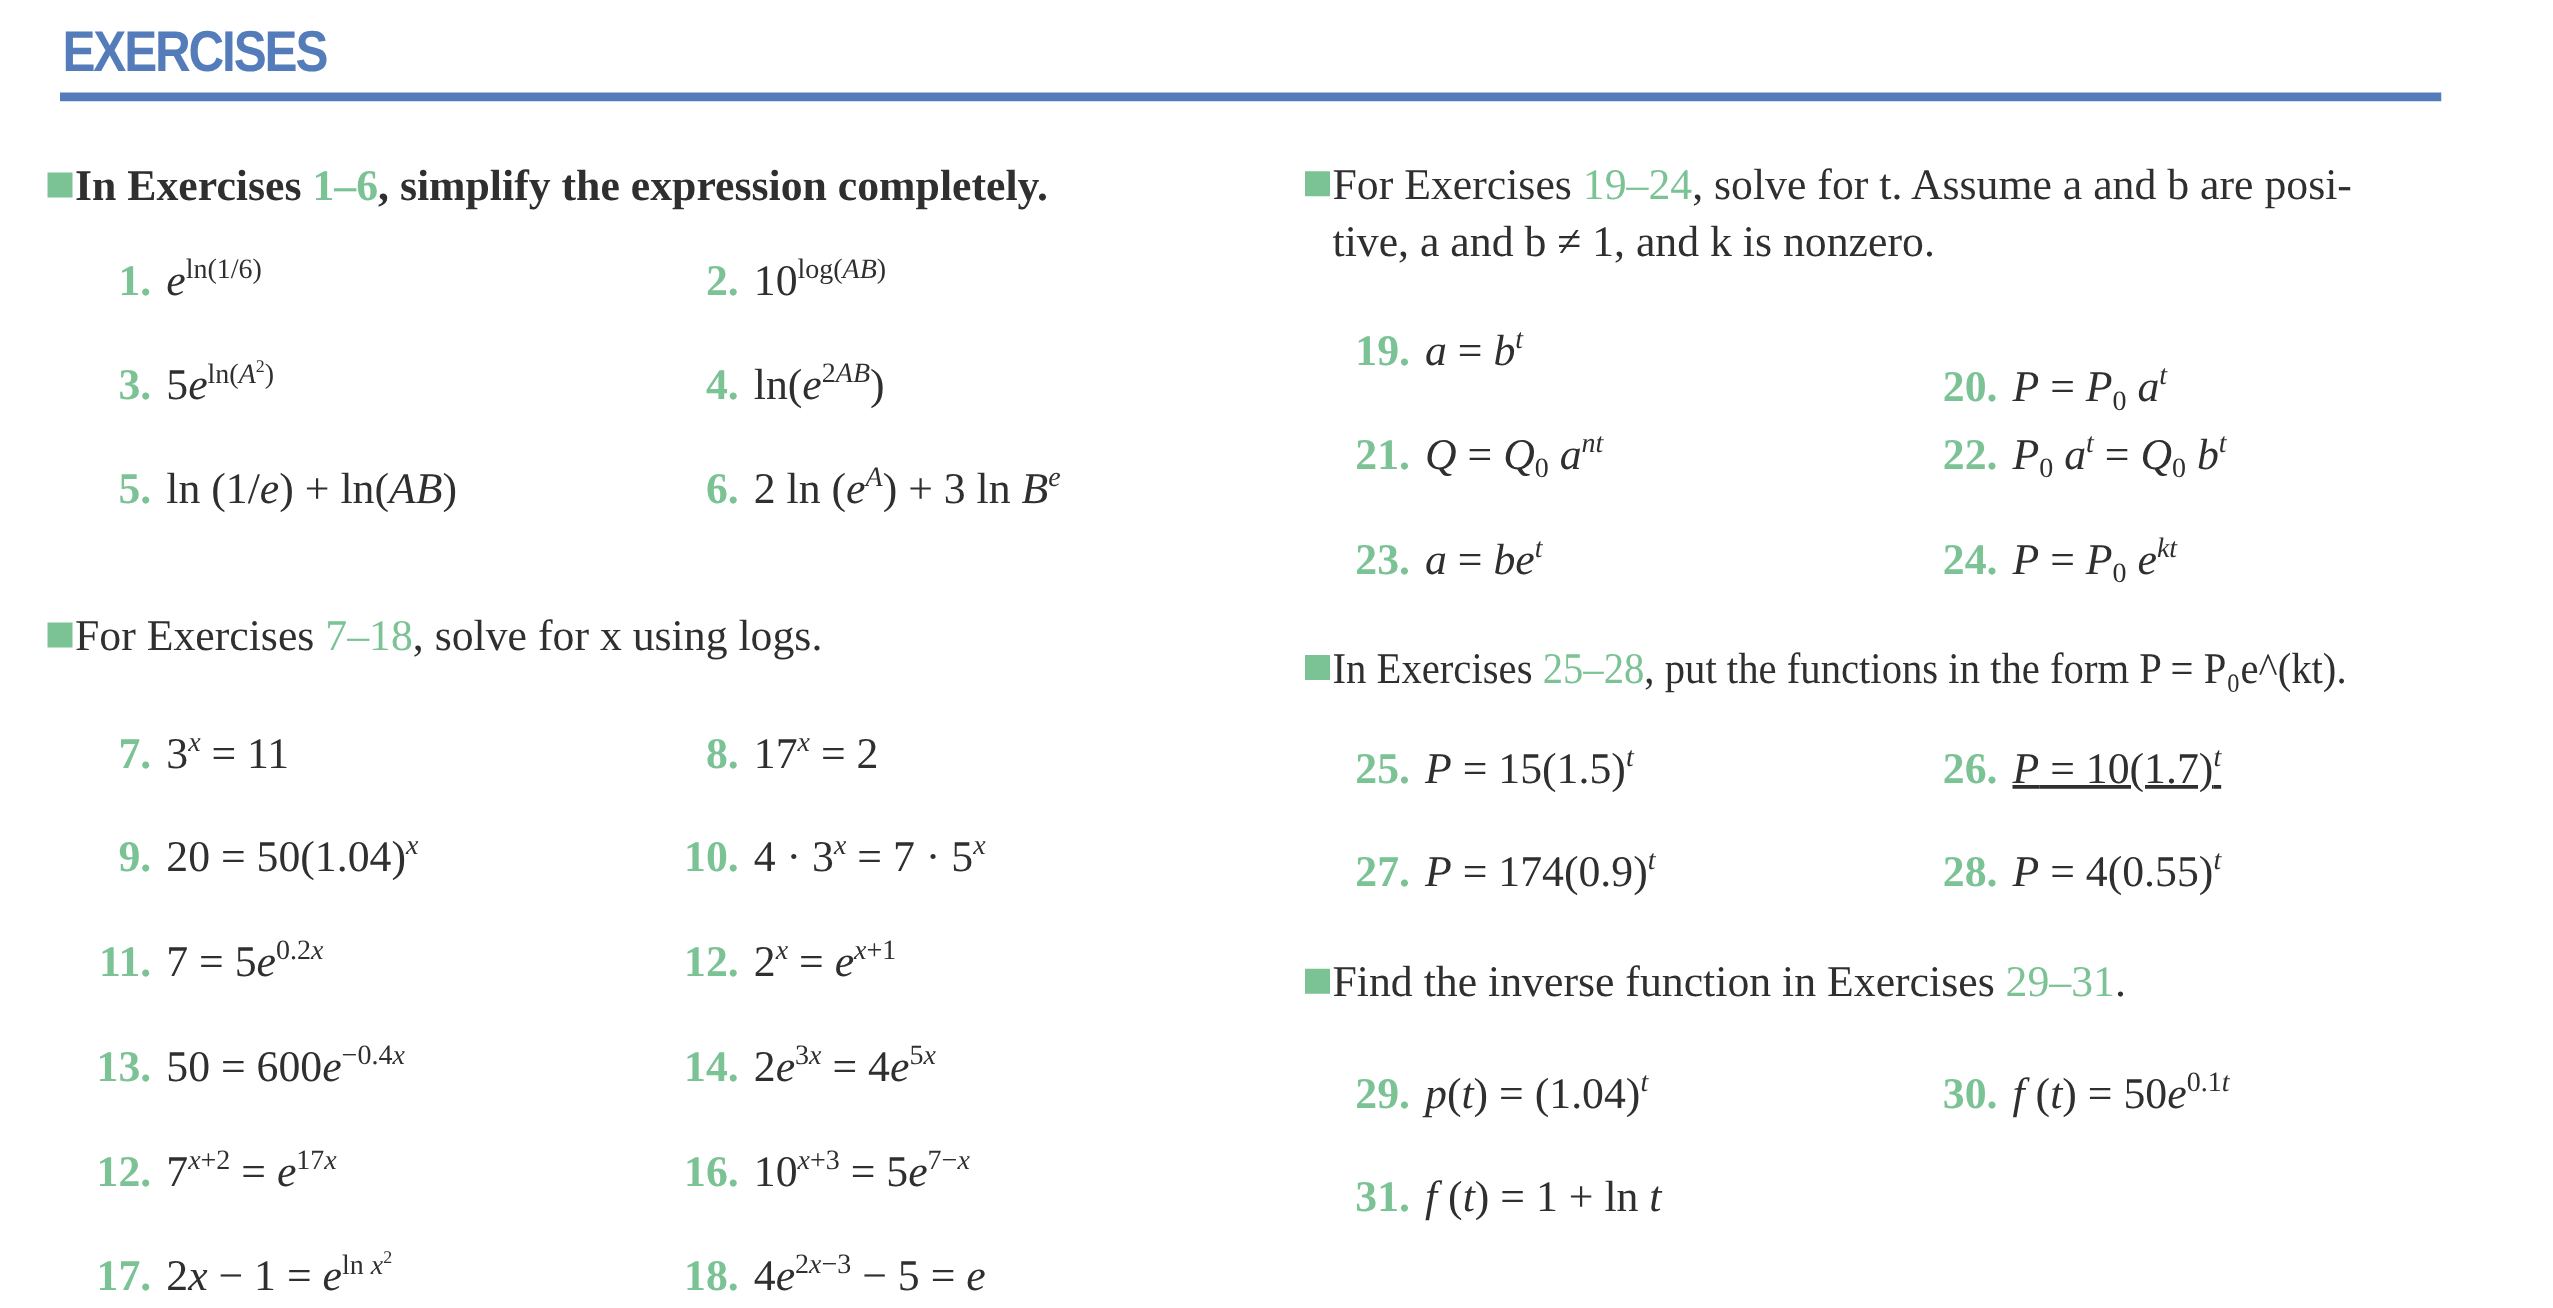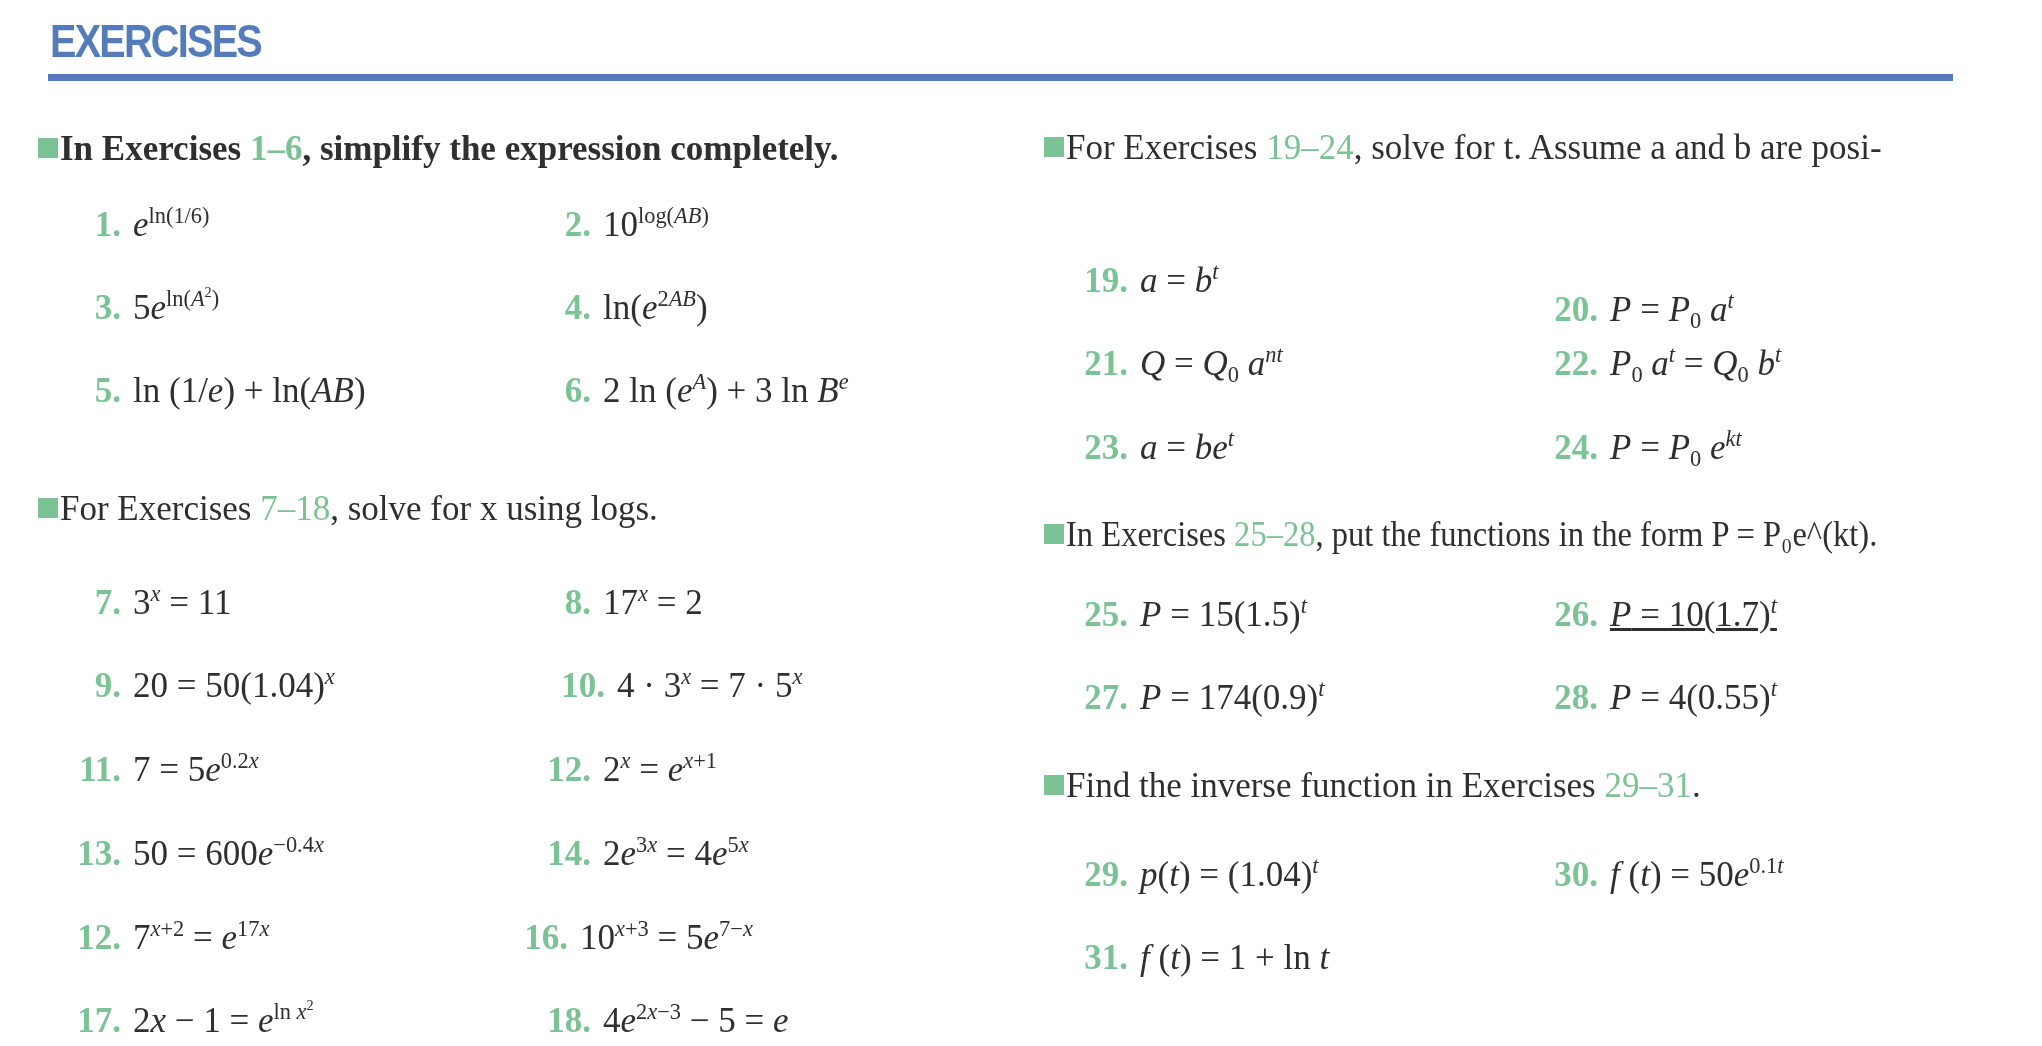--- a/index.html
+++ b/index.html
@@ -38,33 +38,34 @@
 <div class="ex" style="left:603px; top:371px;"><span class="num">6.</span>2 ln (<i>e</i><sup><i>A</i></sup>) + 3 ln <i>B</i><sup><i>e</i></sup></div>
 
 <div class="sec" style="left:60px; top:486px;">
   <span class="sq"></span>
   <span>For Exercises </span><span class="hl">7–18</span><span>, solve for x using logs.</span>
 </div>
 
 <div class="ex" style="left:133px; top:583px;"><span class="num">7.</span>3<sup><i>x</i></sup> = 11</div>
 <div class="ex" style="left:603px; top:583px;"><span class="num">8.</span>17<sup><i>x</i></sup> = 2</div>
 <div class="ex" style="left:133px; top:666px;"><span class="num">9.</span>20 = 50(1.04)<sup><i>x</i></sup></div>
-<div class="ex" style="left:617px; top:666px;"><span class="num">10.</span>4 · 3<sup><i>x</i></sup> = 7 · 5<sup><i>x</i></sup></div>
+<div class="ex" style="left:603px; top:666px;"><span class="num">10.</span>4 · 3<sup><i>x</i></sup> = 7 · 5<sup><i>x</i></sup></div>
 <div class="ex" style="left:133px; top:750px;"><span class="num">11.</span>7 = 5<i>e</i><sup>0.2<i>x</i></sup></div>
 <div class="ex" style="left:603px; top:750px;"><span class="num">12.</span>2<sup><i>x</i></sup> = <i>e</i><sup><i>x</i>+1</sup></div>
 <div class="ex" style="left:133px; top:834px;"><span class="num">13.</span>50 = 600<i>e</i><sup>−0.4<i>x</i></sup></div>
 <div class="ex" style="left:603px; top:834px;"><span class="num">14.</span>2<i>e</i><sup>3<i>x</i></sup> = 4<i>e</i><sup>5<i>x</i></sup></div>
 <div class="ex" style="left:133px; top:918px;"><span class="num">12.</span>7<sup><i>x</i>+2</sup> = <i>e</i><sup>17<i>x</i></sup></div>
-<div class="ex" style="left:580px; top:918px;font-family:Liberation Serif, serif;"><span class="num">16.</span>10<sup><i>x</i>+3</sup> = 5<i>e</i><sup>7−<i>x</i></sup></div>
+<div class="ex" style="left:603px; top:918px;font-family:Liberation Serif, serif;"><span class="num">16.</span>10<sup><i>x</i>+3</sup> = 5<i>e</i><sup>7−<i>x</i></sup></div>
 <div class="ex" style="left:133px; top:1001px;"><span class="num">17.</span>2<i>x</i> − 1 = <i>e</i><sup>ln <i>x</i><sup>2</sup></sup></div>
 <div class="ex" style="left:603px; top:1001px;"><span class="num">18.</span>4<i>e</i><sup>2<i>x</i>−3</sup> − 5 = <i>e</i></div>
 
 <div class="sec" style="left:1066px; top:125px;">
   <span class="sq"></span>
   <span>For Exercises </span><span class="hl">19–24</span><span>, solve for t. Assume a and b are posi-</span><br>
+  <span>tive, a and b ≠ 1, and k is nonzero.</span>
 </div>
 
 <div class="ex" style="left:1140px; top:261px;"><span class="num">19.</span><i>a</i> = <i>b</i><sup><i>t</i></sup></div>
 <div class="ex" style="left:1610px; top:261px;margin-top:29px;"><span class="num">20.</span><i>P</i> = <i>P</i><sub>0</sub> <i>a</i><sup><i>t</i></sup></div>
 <div class="ex" style="left:1140px; top:344px;"><span class="num">21.</span><i>Q</i> = <i>Q</i><sub>0</sub> <i>a</i><sup><i>nt</i></sup></div>
 <div class="ex" style="left:1610px; top:344px;"><span class="num">22.</span><i>P</i><sub>0</sub> <i>a</i><sup><i>t</i></sup> = <i>Q</i><sub>0</sub> <i>b</i><sup><i>t</i></sup></div>
 <div class="ex" style="left:1140px; top:428px;"><span class="num">23.</span><i>a</i> = <i>be</i><sup><i>t</i></sup></div>
 <div class="ex" style="left:1610px; top:428px;"><span class="num">24.</span><i>P</i> = <i>P</i><sub>0</sub> <i>e</i><sup><i>kt</i></sup></div>
 
 <div class="sec" style="left:1066px; top:512px;">

